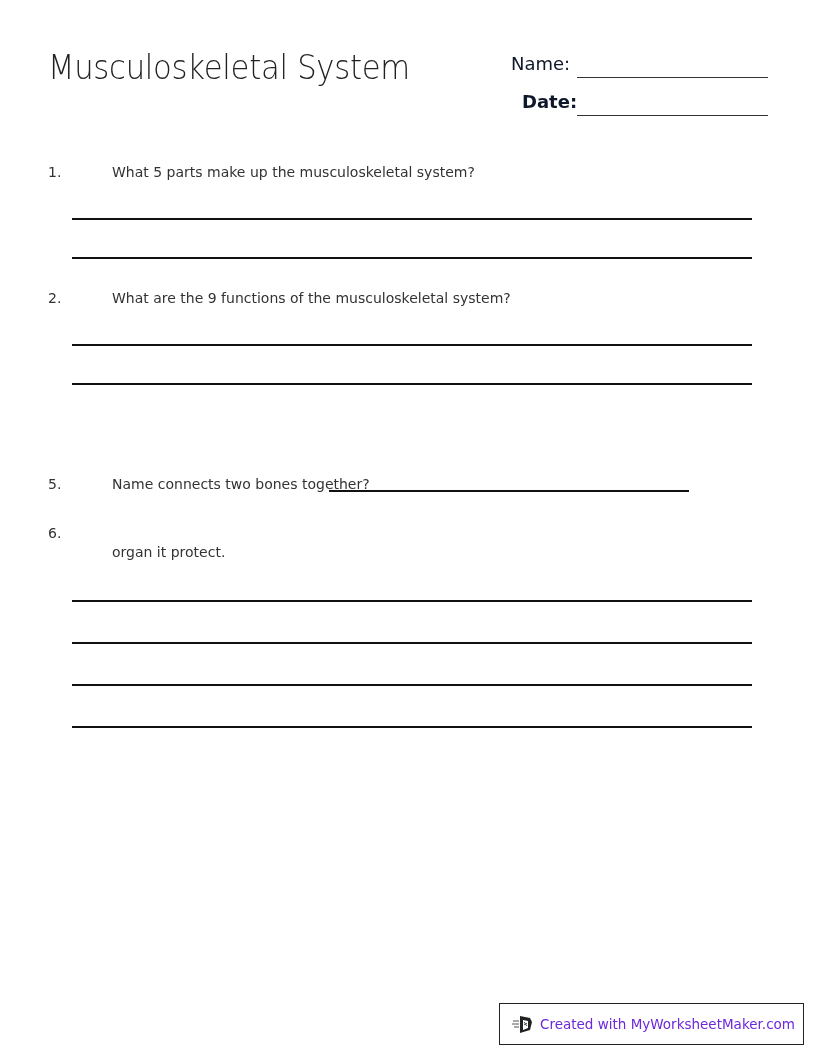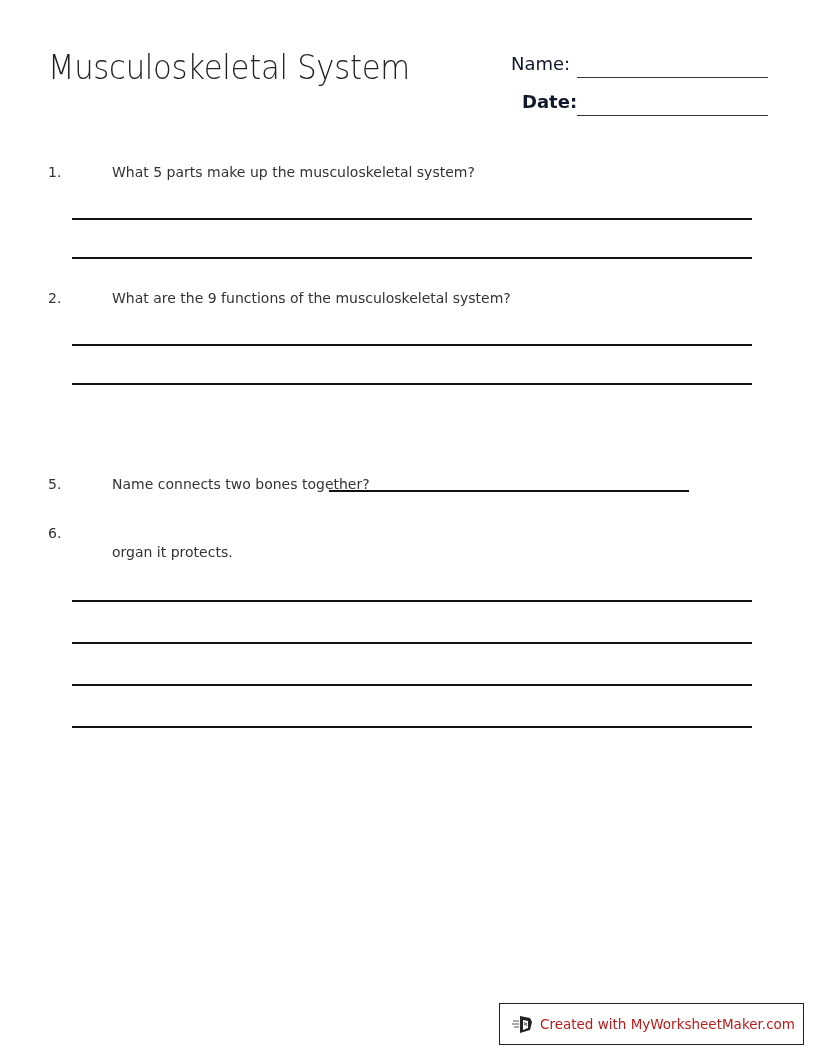--- a/index.html
+++ b/index.html
@@ -10,21 +10,21 @@
     .hdr-label { position: absolute; font-size: 18px; color: #0f172a; }
     .hdr-line { position: absolute; height: 0; border-top: 1.3px solid #333; }
     .q { position: absolute; font-size: 14px; color: #333; line-height: 20px; }
     .q .num { position: absolute; left: 0; top: 0; }
     .q .txt { position: absolute; left: 44px; top: 0; margin-left: 20px; }
     .ans { position: absolute; left: 72px; width: 680px; border-top: 2px solid #111; height: 0; }
     .inline-ans { position: absolute; border-top: 2px solid #111; height: 0; }
     .footer { position: absolute; left: 499px; top: 1003px; width: 305px; height: 42px;
       border: 1.3px solid #222; box-sizing: border-box; display: flex; align-items: center; }
     .footer .icon { margin-left: 12px; width: 22px; height: 22px; }
-    .footer .ftxt { margin-left: 6px; font-size: 13.5px; color: #b91c1c; }
+    .footer .ftxt { margin-left: 6px; font-size: 13.5px; color: #6d28d9; }
   </style>
 </head>
 <body>
 
 <div>
   <div class="title">Musculoskeletal System</div>
 
   <div class="hdr-label" style="left:511px; top:53px;">Name:</div>
   <div class="hdr-line" style="left:577px; top:77px; width:191px;"></div>
 
@@ -46,21 +46,21 @@
   <div class="ans" style="top:383px;"></div>
 
   <div class="q" style="left:48px; top:474px; width:720px;">
     <span class="num">5.</span>
     <span class="txt">Name connects two bones together?</span>
   </div>
   <div class="inline-ans" style="left:329px; top:490px; width:360px;"></div>
 
   <div class="q" style="left:48px; top:523px; width:720px; height:40px;">
     <span class="num">6.</span>
-    <span class="txt" style="top:19px;">organ it protects.</span>
+    <span class="txt" style="top:19px;">organ it protect.</span>
   </div>
   <div class="ans" style="top:600px;"></div>
   <div class="ans" style="top:642px;"></div>
   <div class="ans" style="top:684px;"></div>
   <div class="ans" style="top:726px;"></div>
 
   <div class="footer">
     <svg class="icon" viewBox="0 0 22 22">
       <line x1="1" y1="8" x2="7" y2="8" stroke="#555" stroke-width="1"></line>
       <line x1="0" y1="11" x2="7" y2="11" stroke="#555" stroke-width="1"></line>

